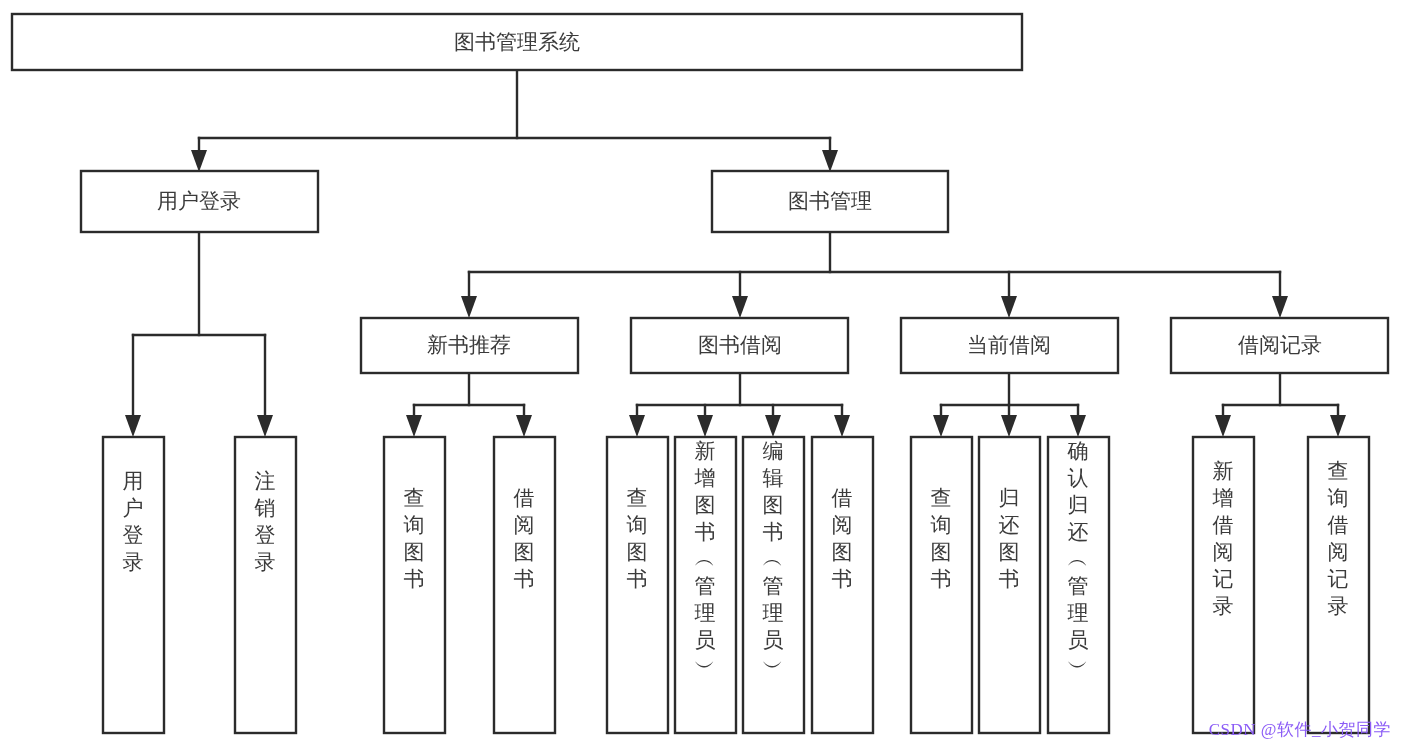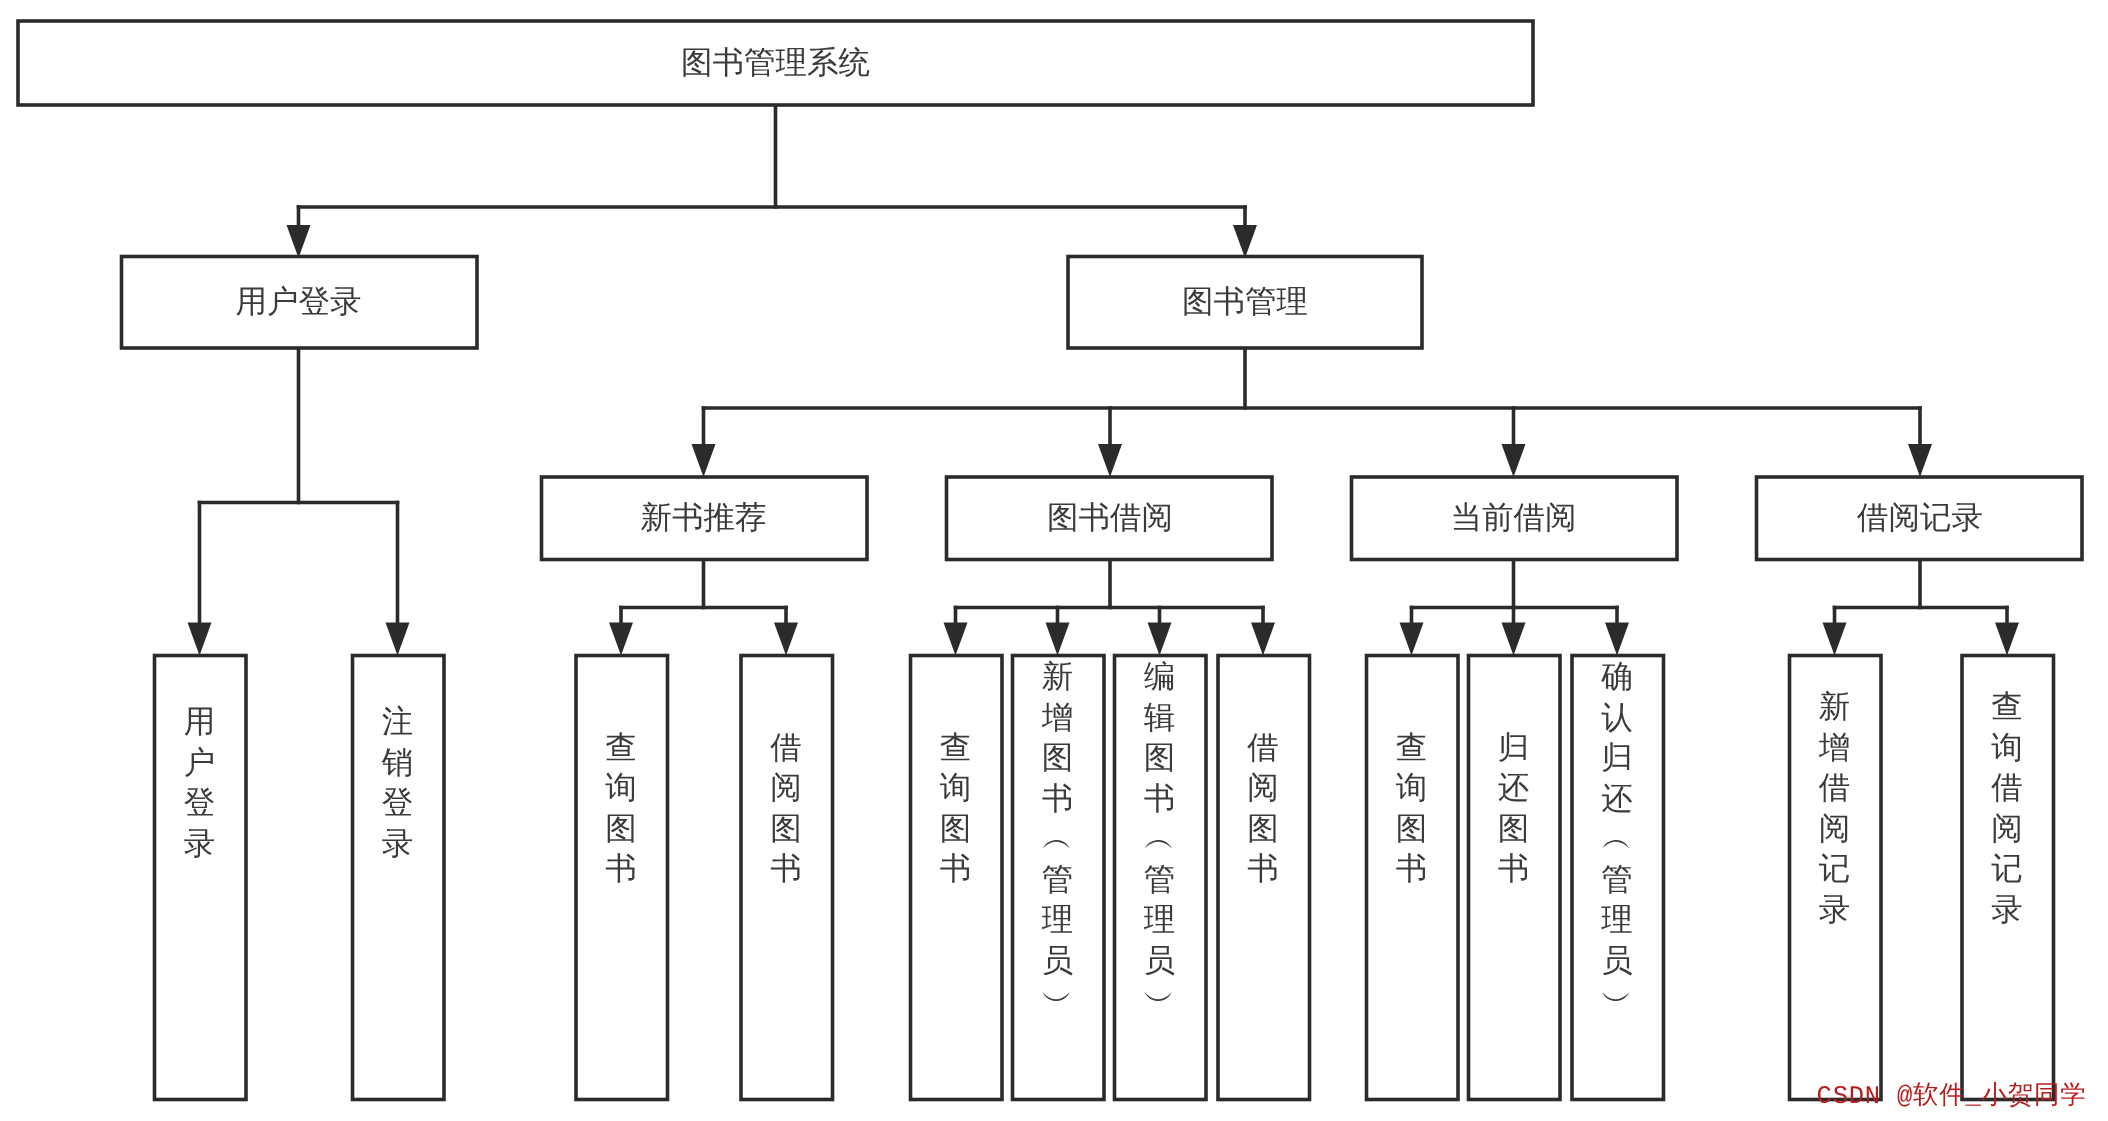--- a/index.html
+++ b/index.html
@@ -25,23 +25,23 @@
     font-size:21px;
     text-anchor:middle;
   }
   .connector{
     stroke:#2b2b2b;stroke-width:2.4;fill:none;stroke-linecap:square;
   }
   .arrow-head{fill:#2b2b2b;stroke:none;}
   .watermark{
     position:absolute;
     right:14px;bottom:6px;
-    color:#b91c1c;
+    color:#8b5cf6;
     font-size:17px;
-    font-family:Liberation Mono, monospace;
+    font-family:Liberation Serif, serif;
     letter-spacing:0.5px;
     white-space:nowrap;
     user-select:none;
   }
 </style>
 </head>
 <body>
 
 <svg id="diagram" viewBox="0 0 1405 747" xmlns="http://www.w3.org/2000/svg">
 

